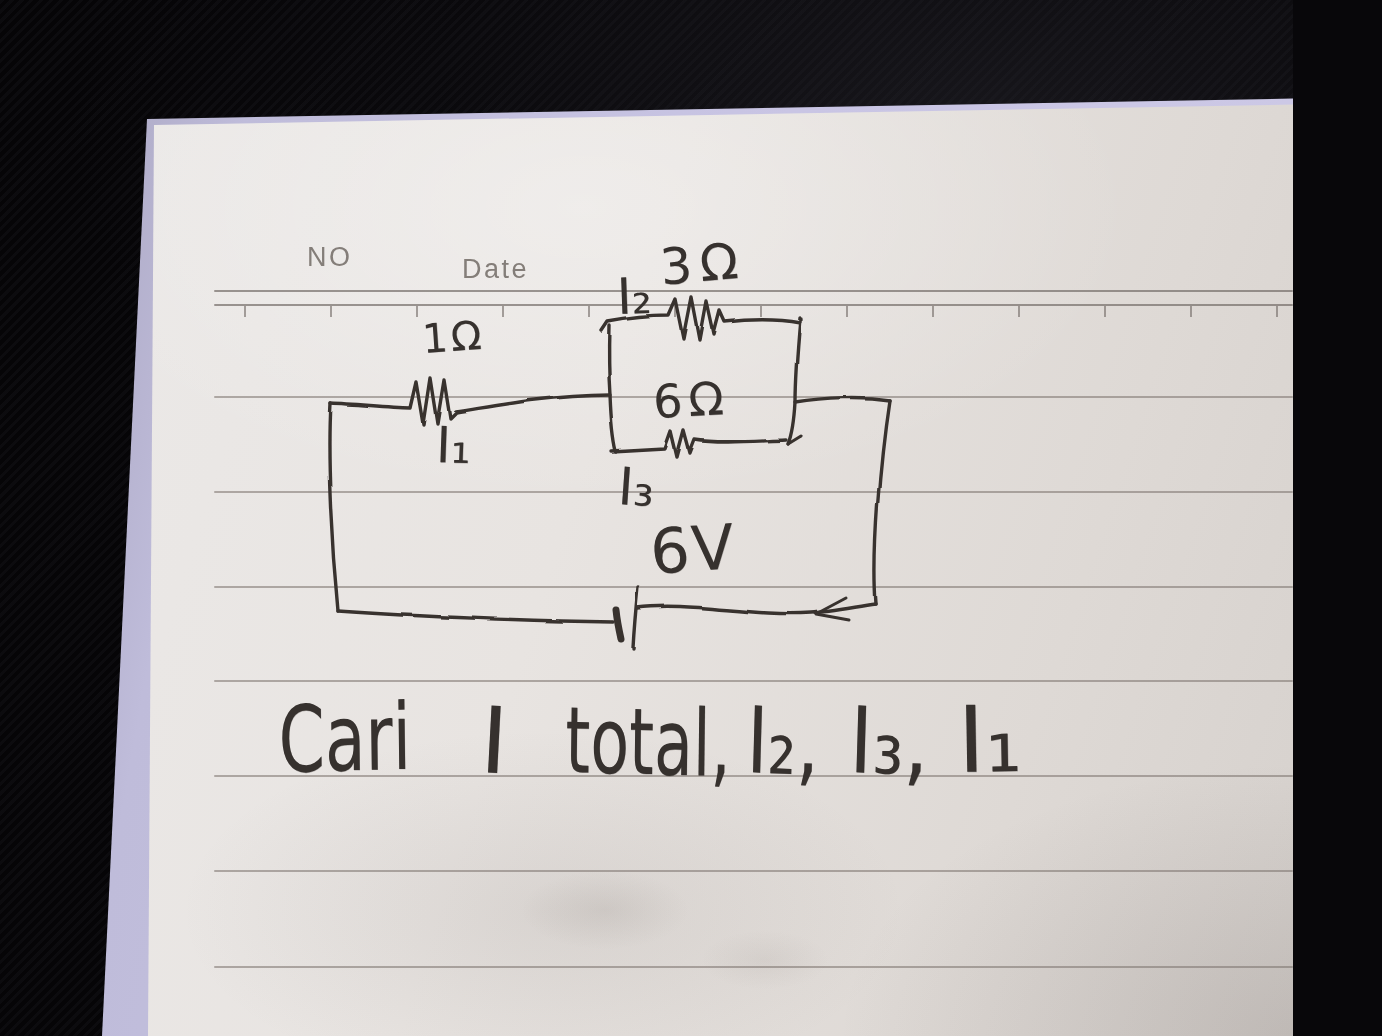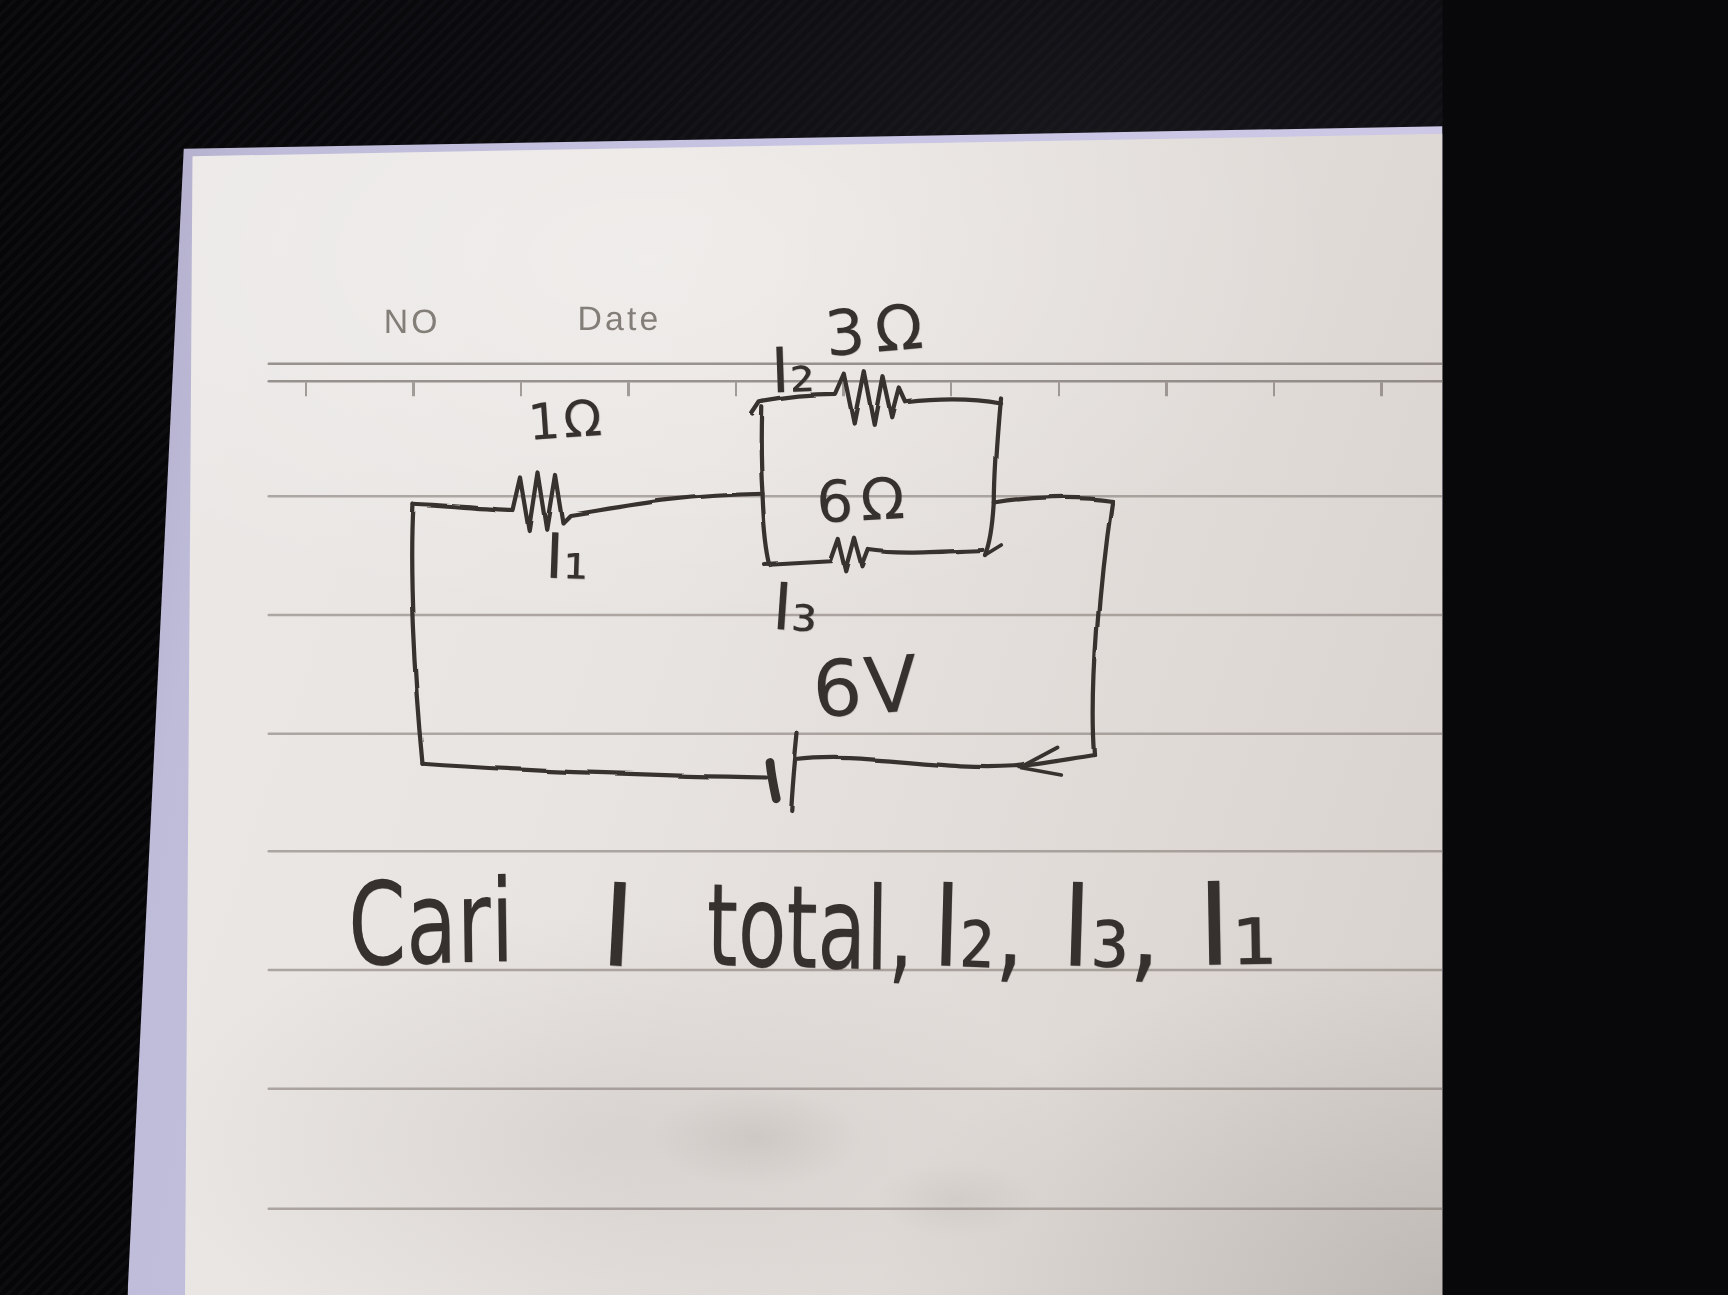--- a/index.html
+++ b/index.html
@@ -1,18 +1,18 @@
 <!DOCTYPE html>
 <html><head>
 <meta charset="utf-8">
 <style>
   * { margin:0; padding:0; box-sizing:border-box; }
   html,body { background:#08070a; }
   .scene {
-    position:relative; width:1154px; height:1036px; overflow:hidden;
+    position:relative; width:1293px; height:1036px; overflow:hidden;
     background:
       repeating-linear-gradient(135deg, rgba(40,40,48,0.18) 0 3px, rgba(0,0,0,0) 3px 7px),
       radial-gradient(ellipse 900px 500px at 75% 12%, #17161b 0%, #0a090c 60%, #060507 100%);
     font-family:"Liberation Sans", sans-serif;
   }
   
   .page-edge {
     position:absolute; inset:0;
     clip-path: polygon(147px 119px, 1382px 97px, 1382px 1036px, 102px 1036px);
     background: linear-gradient(100deg, #9d99b2 0%, #bfbcda 18%, #c9c5e4 55%, #cdc9e6 100%);
@@ -72,21 +72,21 @@
 </head>
 <body>
 
 <div class="scene">
 
   <div class="page-edge"></div>
 
   <div class="page">
 
     <span class="printed" style="left:307px; top:242px;">NO</span>
-    <span class="printed" style="left:462px; top:240px;">Date</span>
+    <span class="printed" style="left:462px; top:254px;">Date</span>
 
     <div class="rline dark" style="top:290px;"></div>
     <div class="rline dark" style="top:304px;"></div>
     <div class="tickrow"></div>
     <div class="rline" style="top:396px;"></div>
     <div class="rline" style="top:491px;"></div>
     <div class="rline" style="top:586px;"></div>
     <div class="rline" style="top:680px;"></div>
     <div class="rline" style="top:775px;"></div>
     <div class="rline" style="top:870px;"></div>

